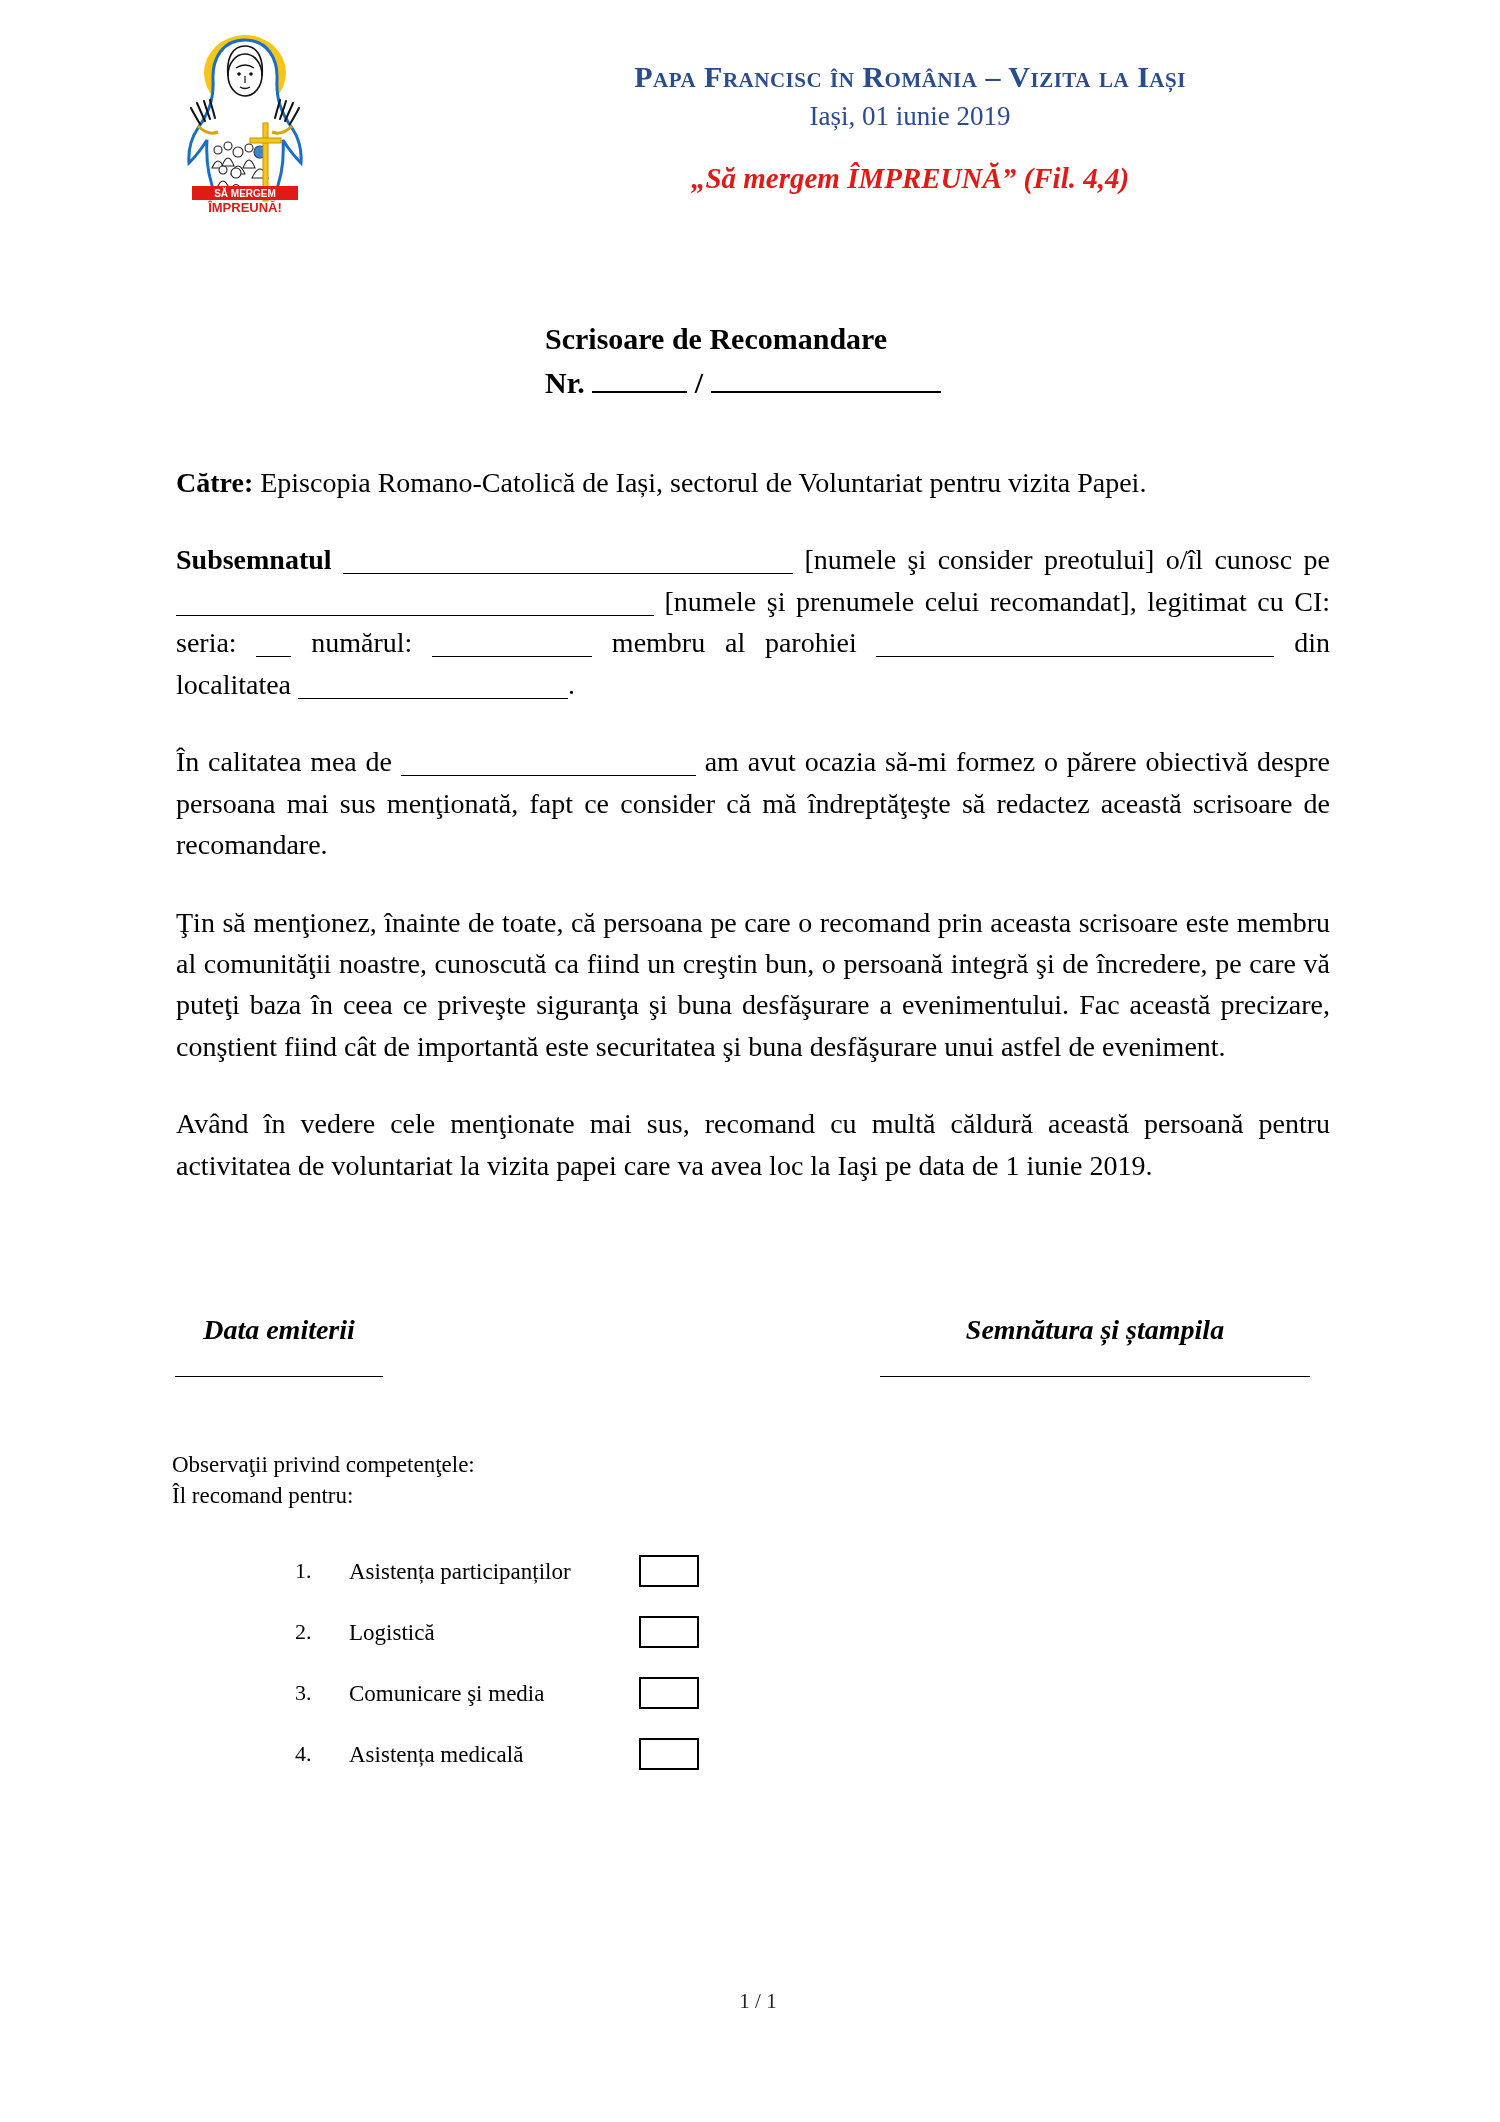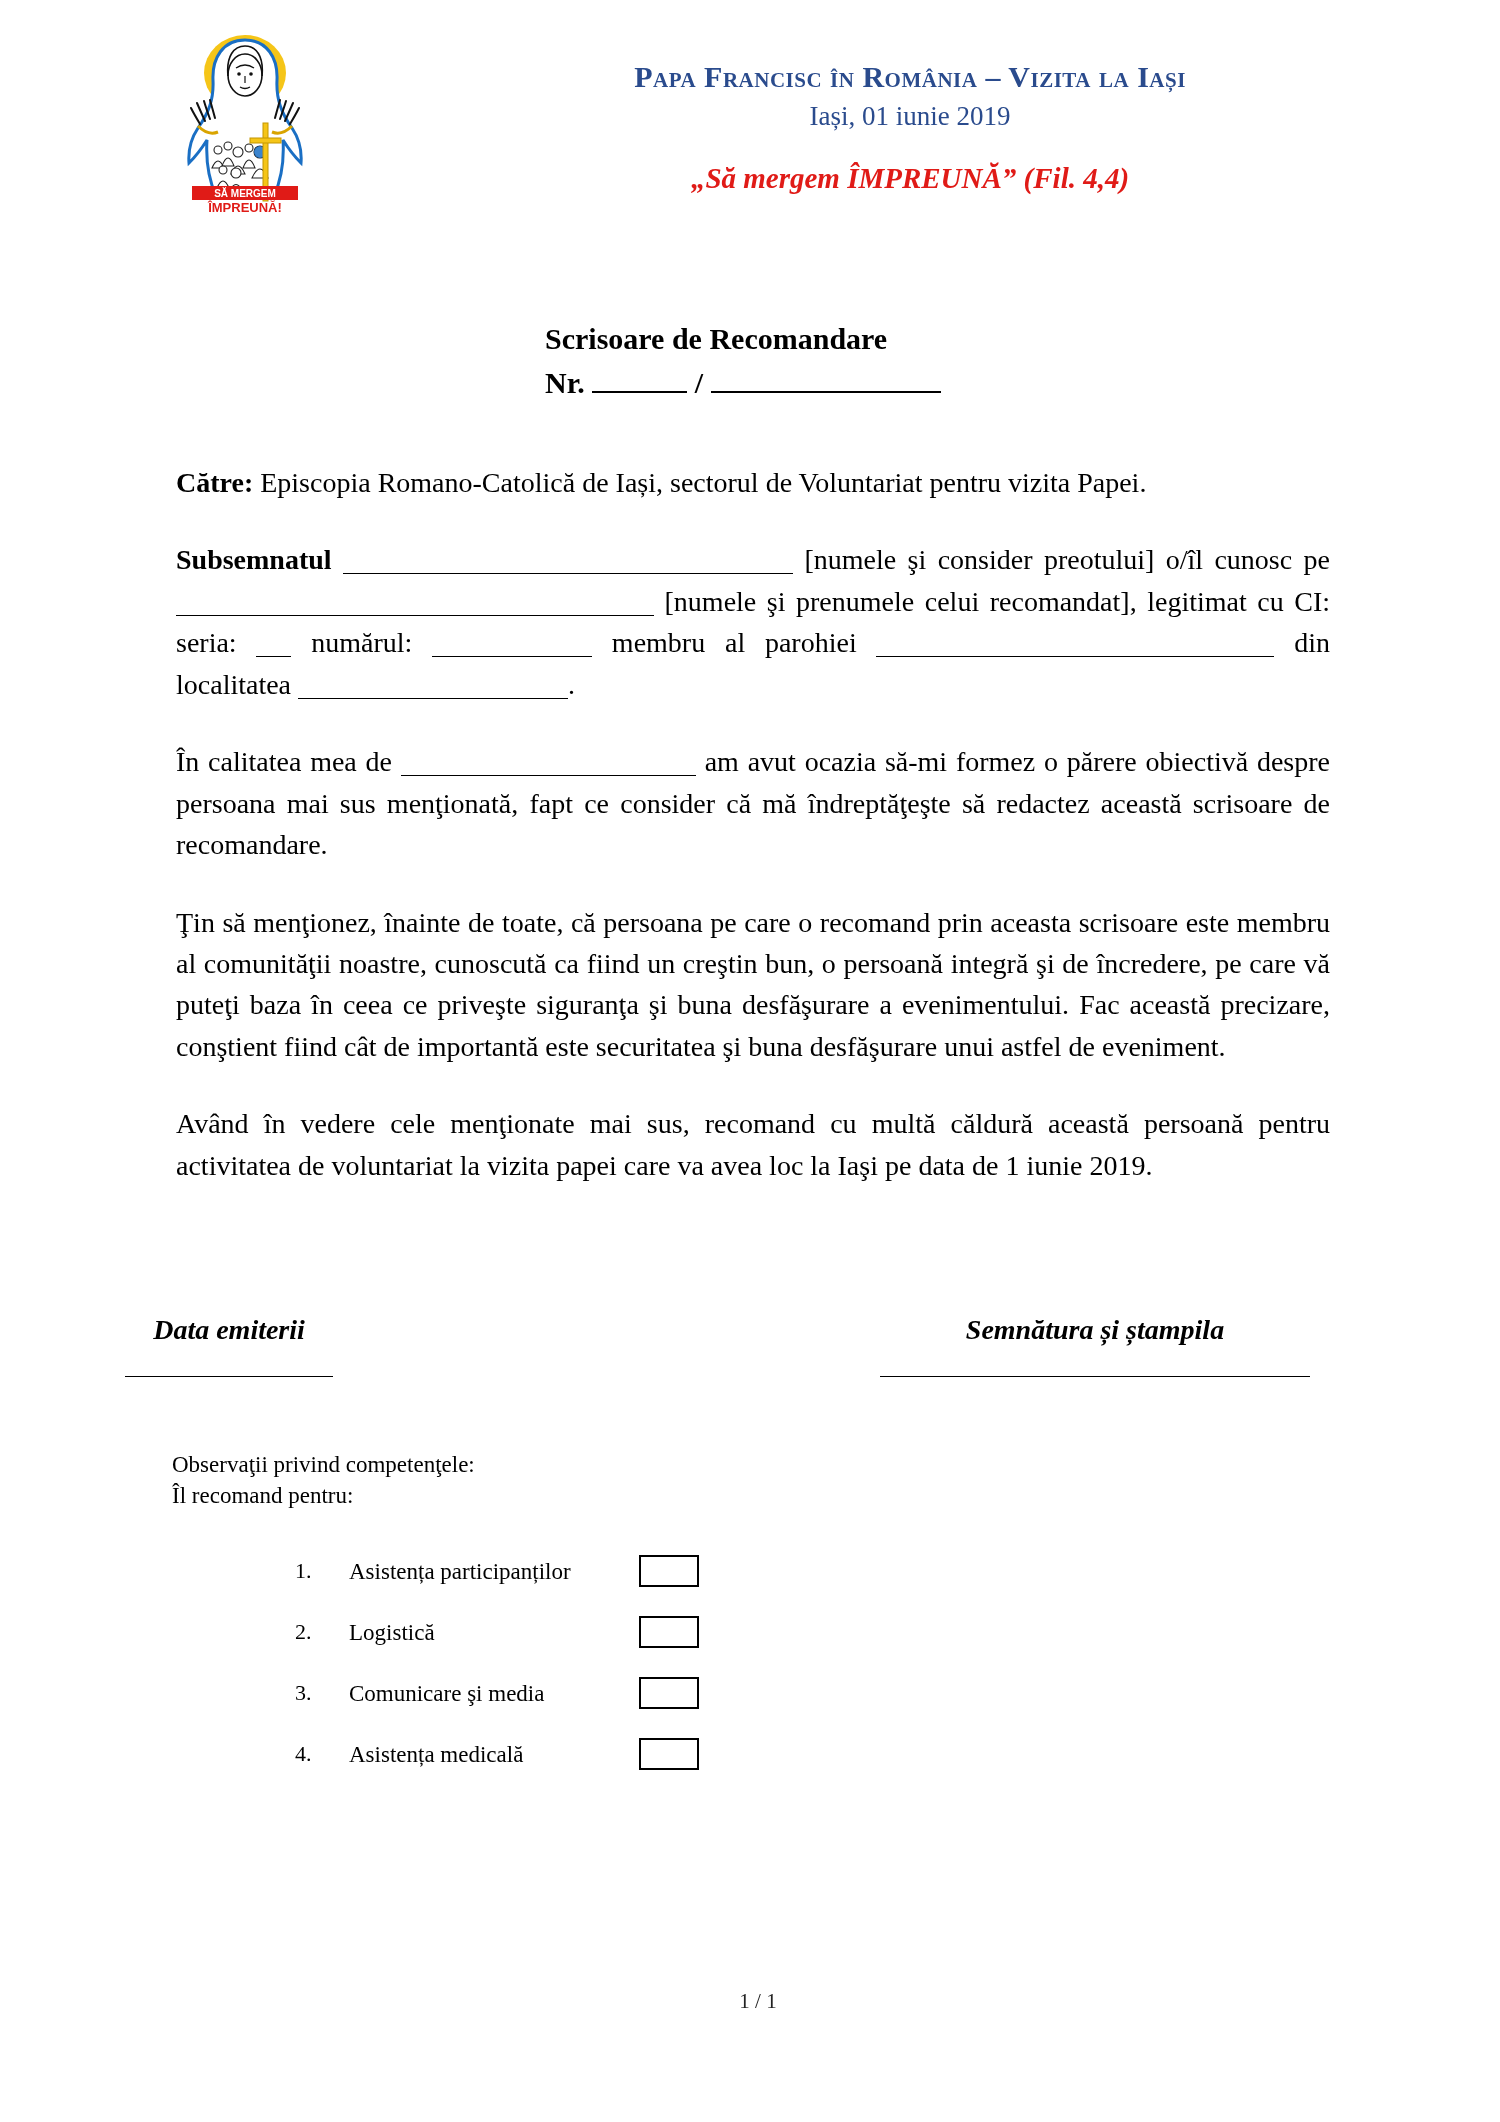--- a/index.html
+++ b/index.html
@@ -108,21 +108,21 @@
   .u-w2 { width: 478px; }
   .u-w3 { width: 35px; }
   .u-w4 { width: 160px; }
   .u-w5 { width: 398px; }
   .u-w6 { width: 270px; }
   .u-w7 { width: 295px; }
 
   
   .sig-row {
     margin-top: 128px;
-    padding: 0 170px 0 70px;
+    padding: 0 170px 0 120px;
     display: flex;
     justify-content: space-between;
   }
   .sig-col { text-align: center; }
   .sig-col.left { margin-left: 55px; }
   .sig-col.right { margin-right: 20px; }
   .sig-label {
     font-style: italic;
     font-weight: bold;
     font-size: 28px;

